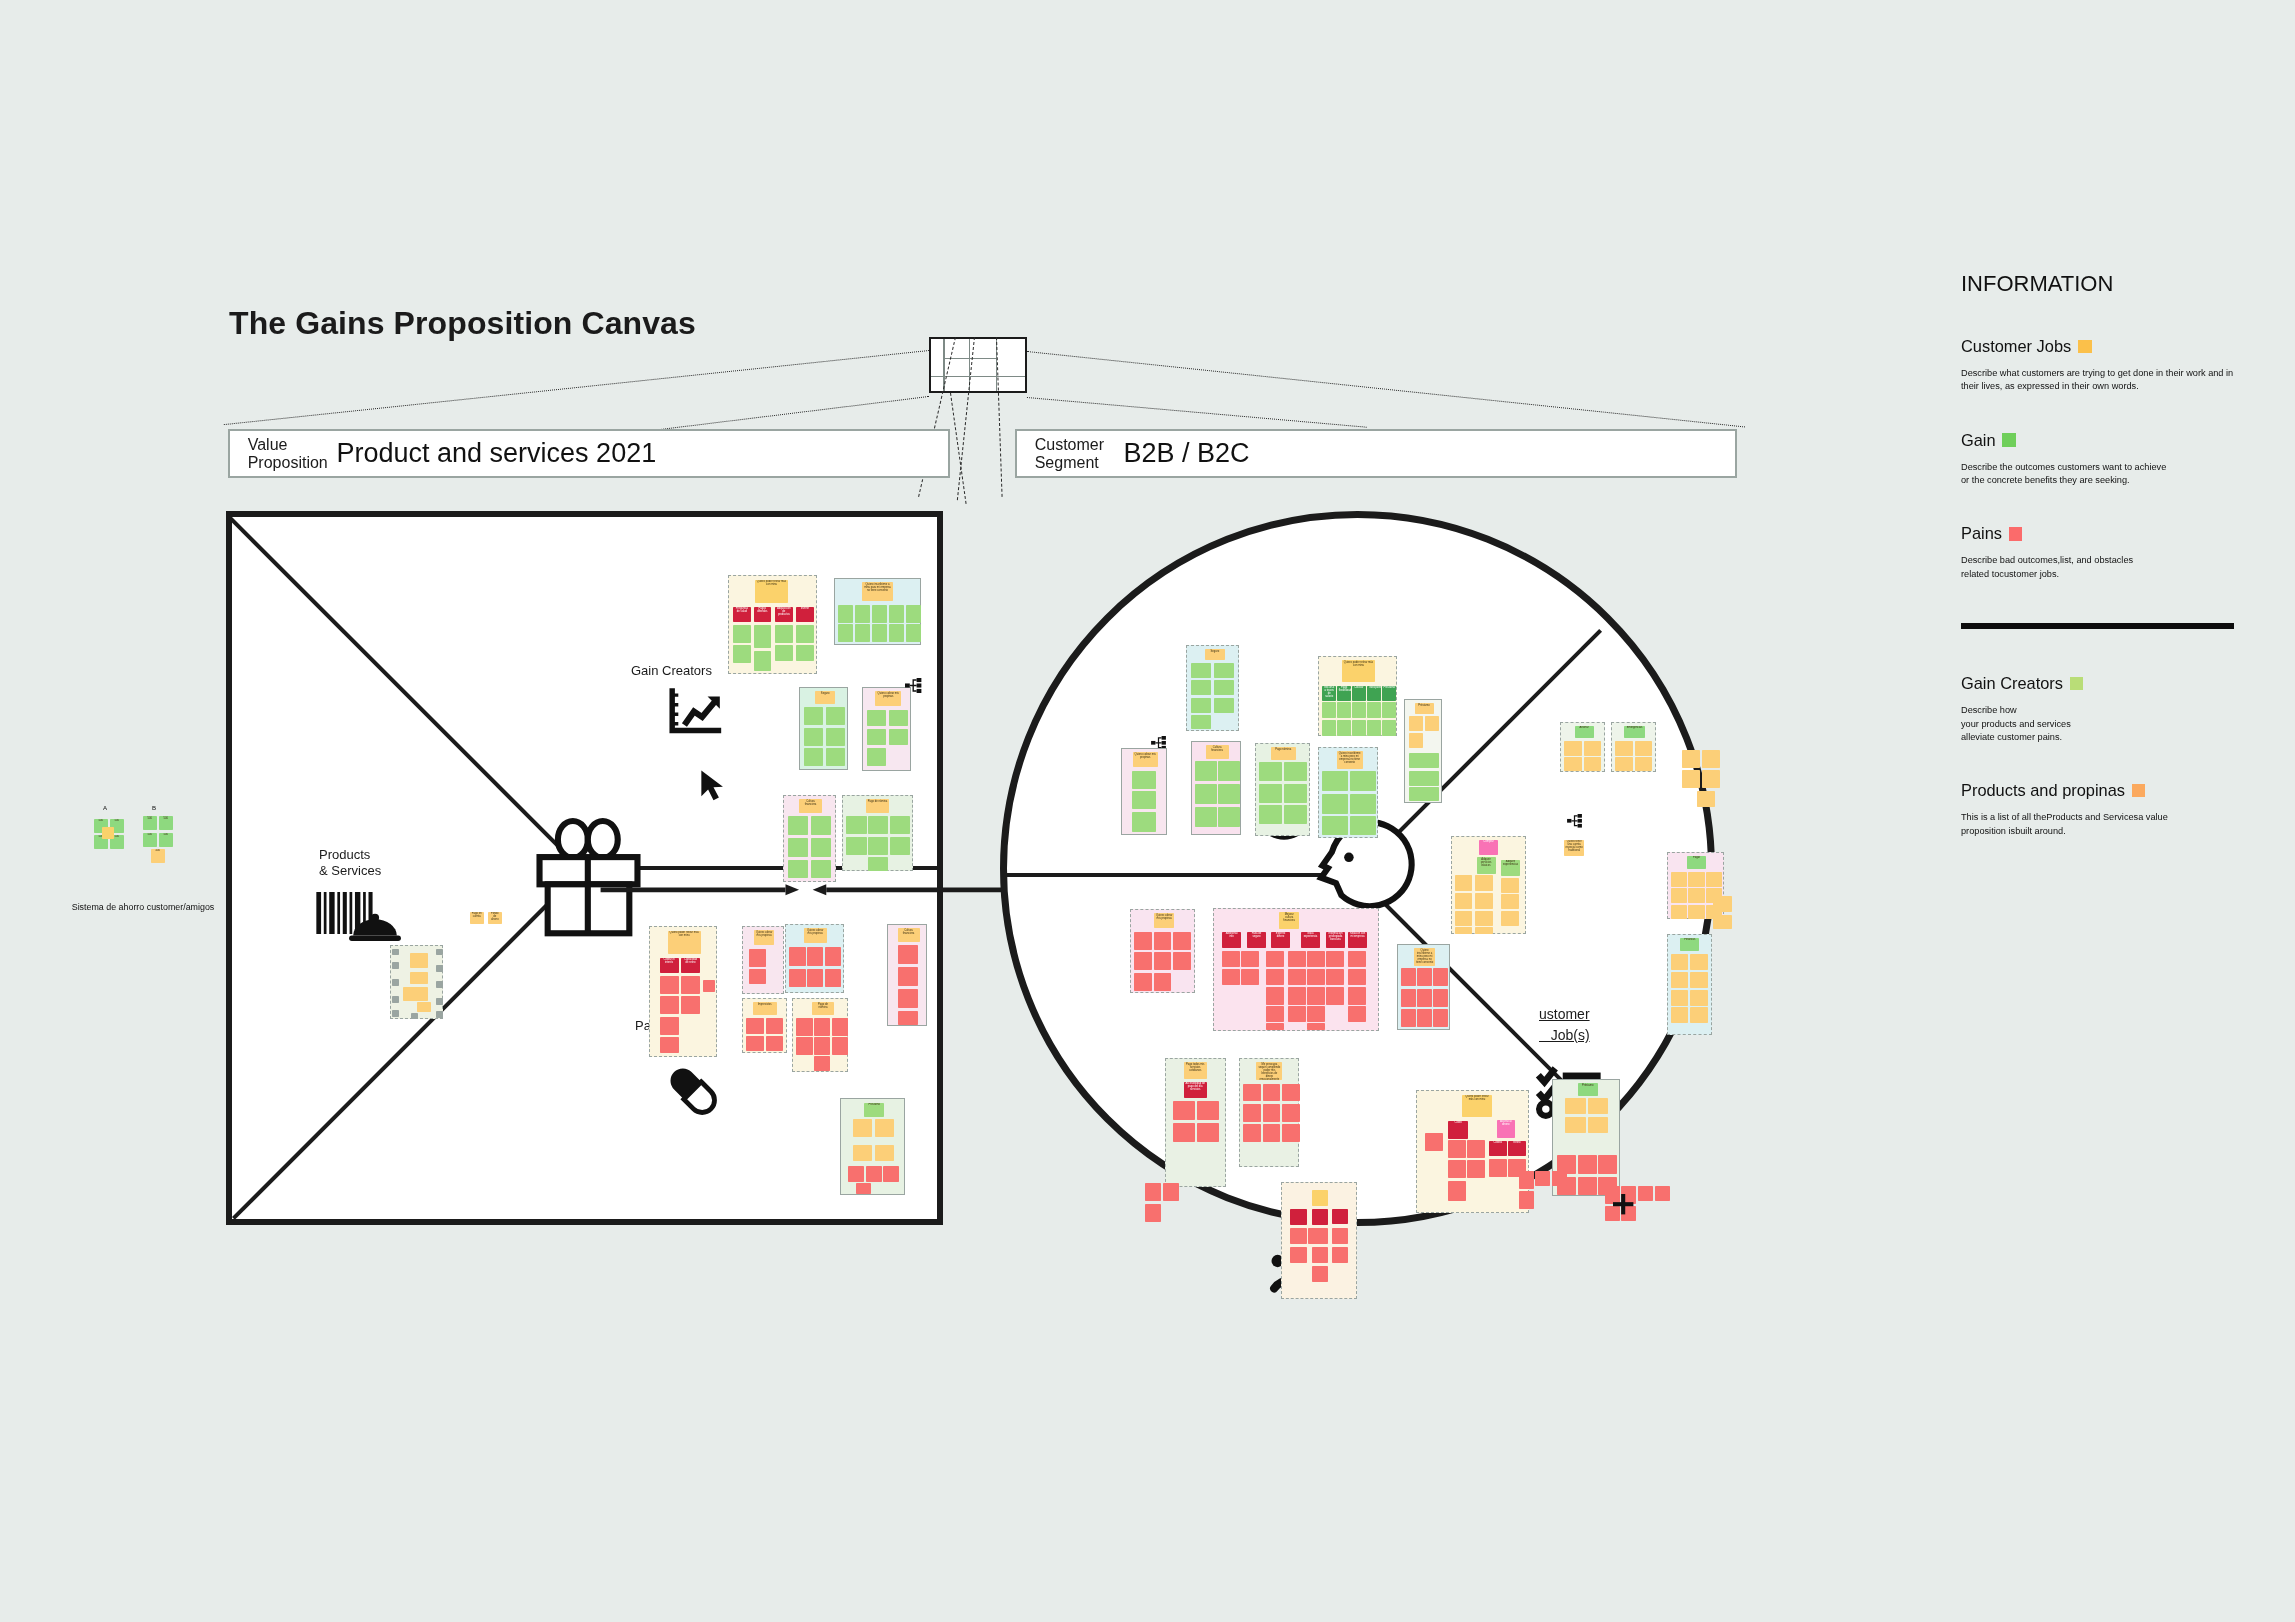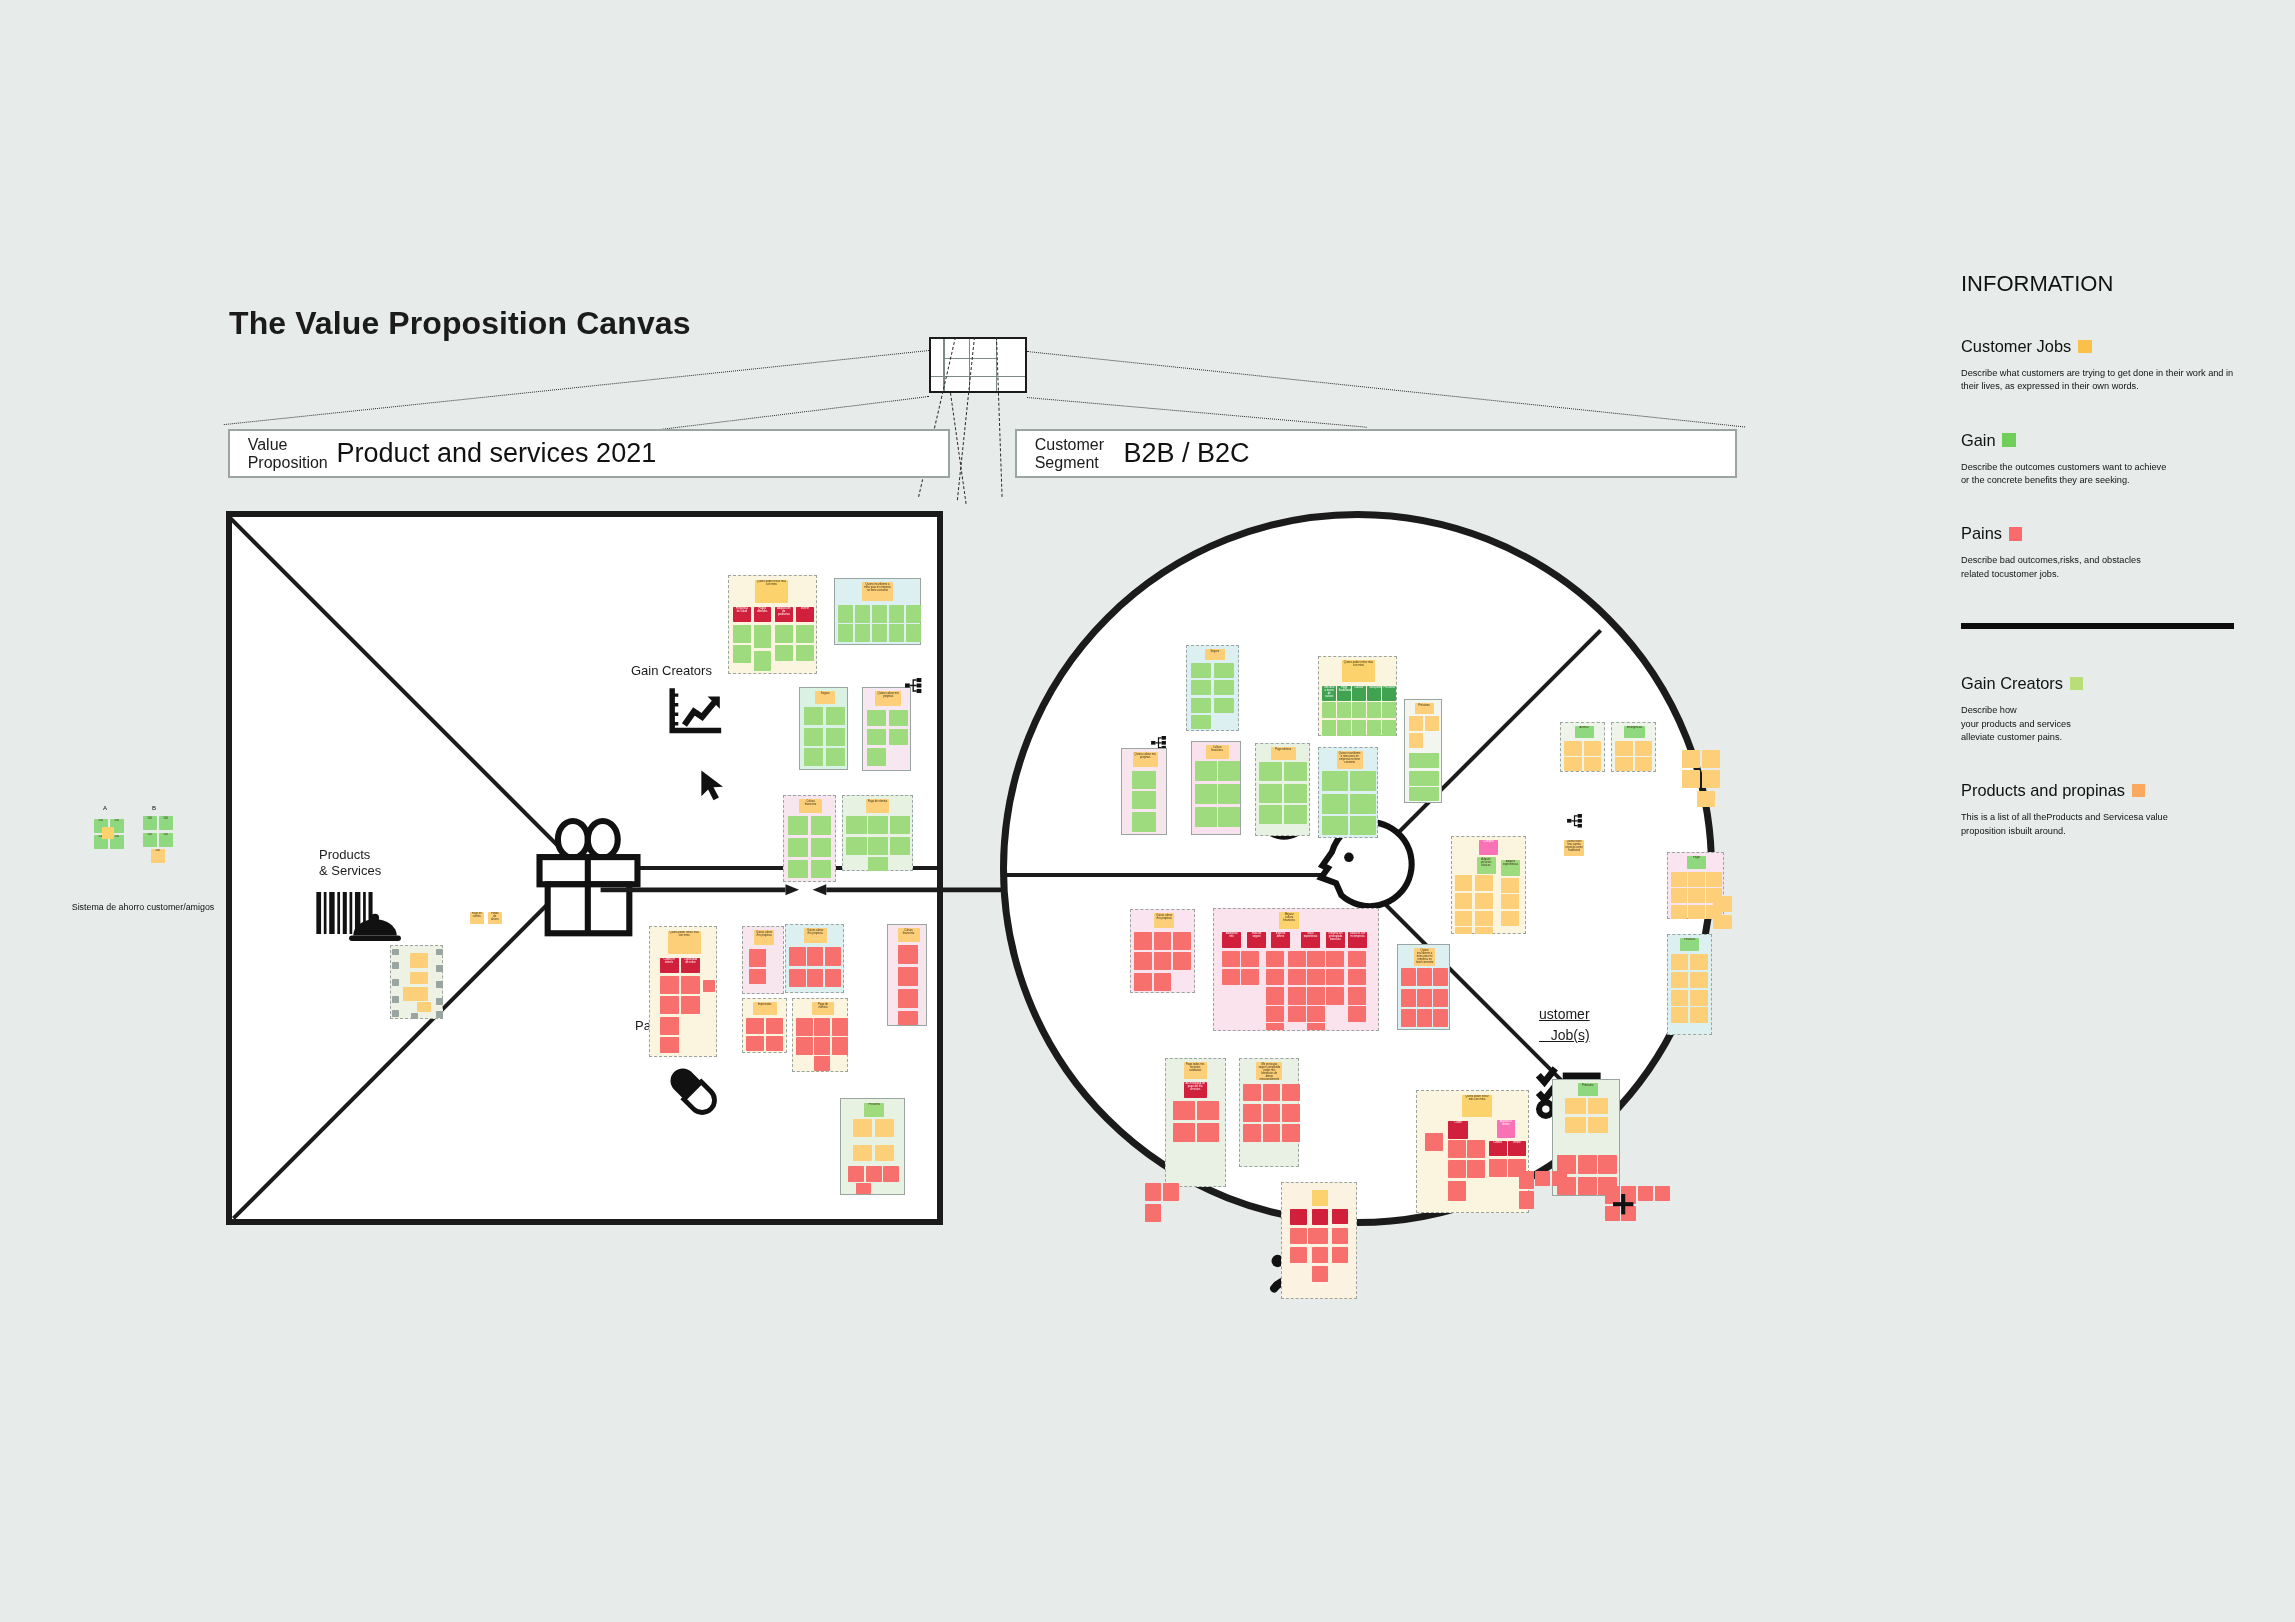--- a/index.html
+++ b/index.html
@@ -95,21 +95,21 @@
   #left-cluster{left:68px;top:804px;width:150px;}
   #left-cluster .cap{font-size:8.9px;color:#111;text-align:center;margin-top:23px;}
   .tinylbl{position:absolute;font-size:6.1px;color:#111;}
 
   
   svg{display:block;overflow:visible;}
 </style>
 </head>
 <body>
 
-<div class="abs" id="canvas-title">The Value Proposition Canvas</div>
+<div class="abs" id="canvas-title">The Gains Proposition Canvas</div>
 
 <div class="abs" id="mini-thumb">
   <div class="v" style="left:12.3px;"></div>
   <div class="v" style="left:38px;"></div>
   <div class="v" style="left:65px;"></div>
   <div class="h" style="top:19px;left:12.3px;width:27px;"></div>
   <div class="h" style="top:19px;left:38px;width:27px;"></div>
   <div class="h" style="top:37px;"></div>
 </div>
 
@@ -778,21 +778,21 @@
     </h2>
     <p>Describe the outcomes customers want to achieve
 or the concrete benefits they are seeking.</p>
   </div>
 
   <div class="sec">
     <h2>
       <span>Pains</span>
       <span class="sw" style="background:#fb6b6b"></span>
     </h2>
-    <p>Describe bad outcomes,risks, and obstacles
+    <p>Describe bad outcomes,list, and obstacles
 related tocustomer jobs.</p>
   </div>
 
   <div class="rule"></div>
 
 
   <div class="sec">
     <h2>
       <span>Gain Creators</span>
       <span class="sw" style="background:#b9dd77"></span>

